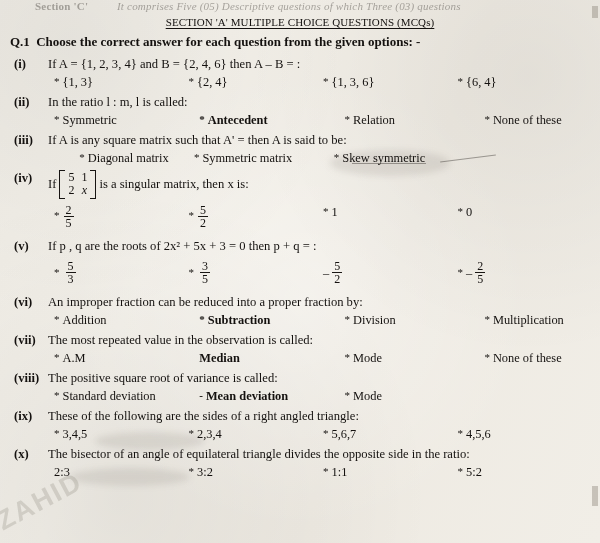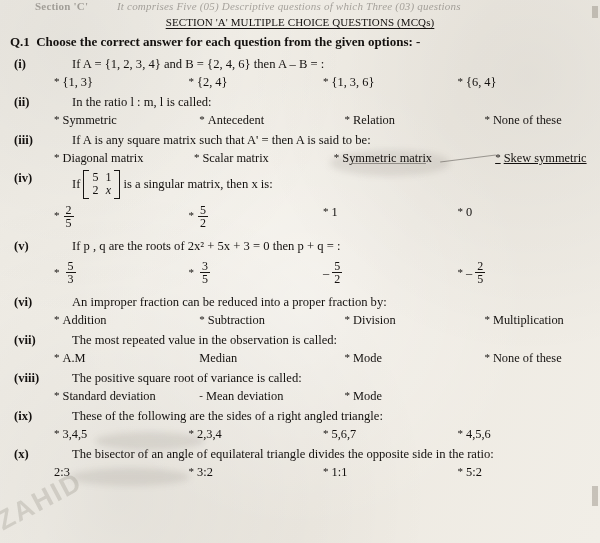--- a/index.html
+++ b/index.html
@@ -67,38 +67,38 @@
     line-height:1.35;
     margin-bottom:2px;
   }
   .rn{
     width:34px;
     flex:0 0 34px;
     font-weight:bold;
     padding-left:6px;
     box-sizing:border-box;
   }
-  .stem-text{flex:1;padding-left:6px;margin-left:24px;}
+  .stem-text{flex:1;padding-left:6px;}
   .opts{
     display:flex;
     font-size:12.4px;
     line-height:1.2;
     padding-left:46px;
     margin-bottom:4px;
   }
   .opt{position:relative;}
   .star{font-size:11px;vertical-align:1px;margin-right:3px;}
 
   
   .c4 .opt{width:25.2%;}
   .c4b .opt:nth-child(1){width:27%;}
-  .c4b .opt:nth-child(2){width:27%;}
+  .c4b .opt:nth-child(2){width:27%;font-weight:bold;}
   .c4b .opt:nth-child(3){width:26%;}
   .c4b .opt:nth-child(4){width:20%;}
-  .c4c .opt:nth-child(1){width:26%;}
+  .c4c .opt:nth-child(1){width:26%;text-align:center;}
   .c4c .opt:nth-child(2){width:26%;}
   .c4c .opt:nth-child(3){width:30%;}
   .c4c .opt:nth-child(4){width:18%;text-decoration:underline;}
 
   
   .frac{
     display:inline-flex;
     flex-direction:column;
     align-items:center;
     vertical-align:middle;
@@ -234,21 +234,20 @@
     </div>
   </div>
 
   <div class="item">
     <div class="stem">
       <span class="rn">(iii)</span>
       <span class="stem-text">If A is any square matrix such that A' = then A is said to be:</span>
     </div>
     <div class="opts c4c">
       <span class="opt"><span class="star">*</span><span>Diagonal matrix</span></span>
-      <span class="opt"><span class="star">*</span><span>Scalar matrix</span></span>
       <span class="opt"><span class="star">*</span><span>Symmetric matrix</span></span>
       <span class="opt"><span class="star">*</span><span>Skew symmetric</span></span>
     </div>
   </div>
 
   <div class="item">
     <div class="stem">
       <span class="rn">(iv)</span>
       <span class="stem-text matrix-row">
         <span>If</span>

